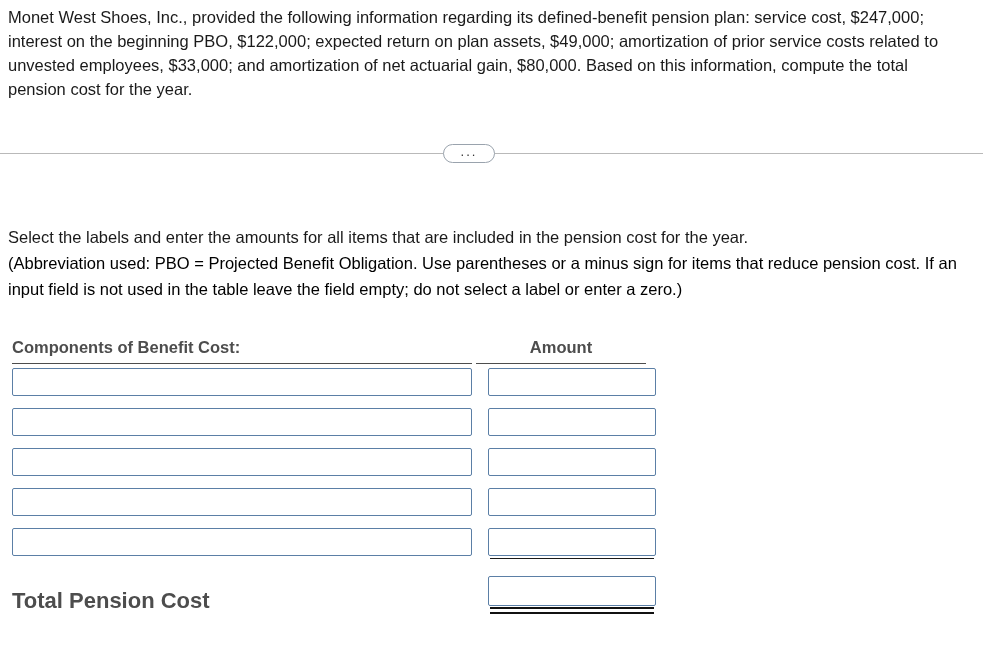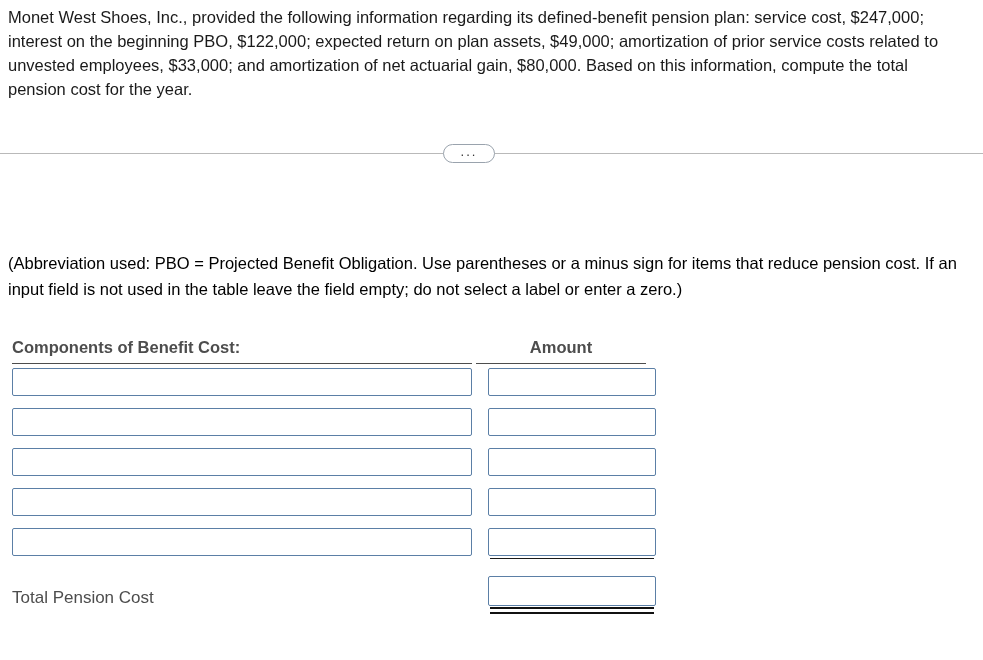--- a/index.html
+++ b/index.html
@@ -169,22 +169,22 @@
   }
   .total-row {
     position: relative;
     height: 46px;
     margin-top: 12px;
   }
   .total-label {
     position: absolute;
     left: 0;
     top: 12px;
-    font-size: 17px;
-    font-weight: normal;
+    font-size: 22px;
+    font-weight: bold;
     color: #4d4d4d;
   }
   .total-row .cell-amount input {
     top: 0px;
     height: 30px;
   }
   .double-rule-1 {
     position: absolute;
     left: 478px;
     top: 31px;
@@ -207,20 +207,21 @@
 <div class="page">
 
   <div class="problem-text">Monet West Shoes, Inc., provided the following information regarding its defined-benefit pension plan: service cost, $247,000; interest on the beginning PBO, $122,000; expected return on plan assets, $49,000; amortization of prior service costs related to unvested employees, $33,000; and amortization of net actuarial gain, $80,000. Based on this information, compute the total pension cost for the year.</div>
 
   <div class="divider-wrap">
     <div class="divider-line"></div>
     <div class="ellipsis-pill">...</div>
   </div>
 
   <div class="instruction">
+    <span class="lead">Select the labels and enter the amounts for all items that are included in the pension cost for the year.</span>
     <br>
     <span class="green">(Abbreviation used: PBO = Projected Benefit Obligation. Use parentheses or a minus sign for items that reduce pension cost. If an input field is not used in the table leave the field empty; do not select a label or enter a zero.)</span>
   </div>
 
   <div class="table-area">
 
     <div class="hdr-row">
       <div class="hdr-left">Components of Benefit Cost:</div>
       <div class="hdr-right">Amount</div>
       <div class="hdr-rule-left"></div>

